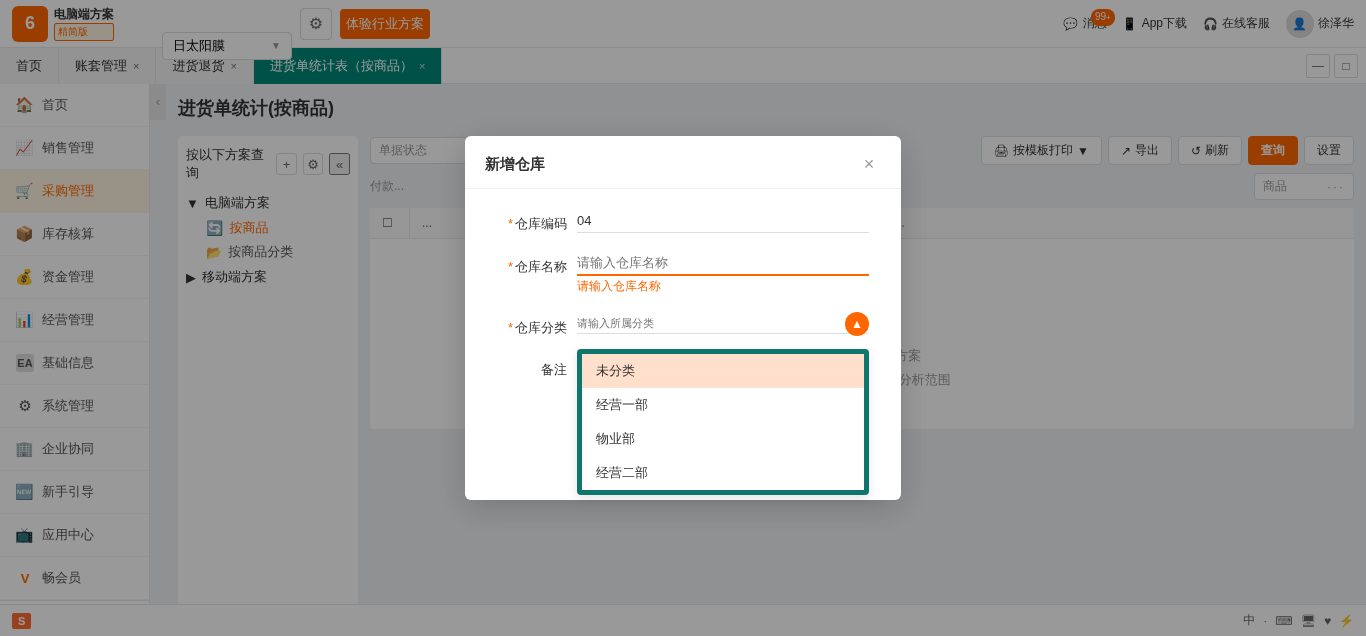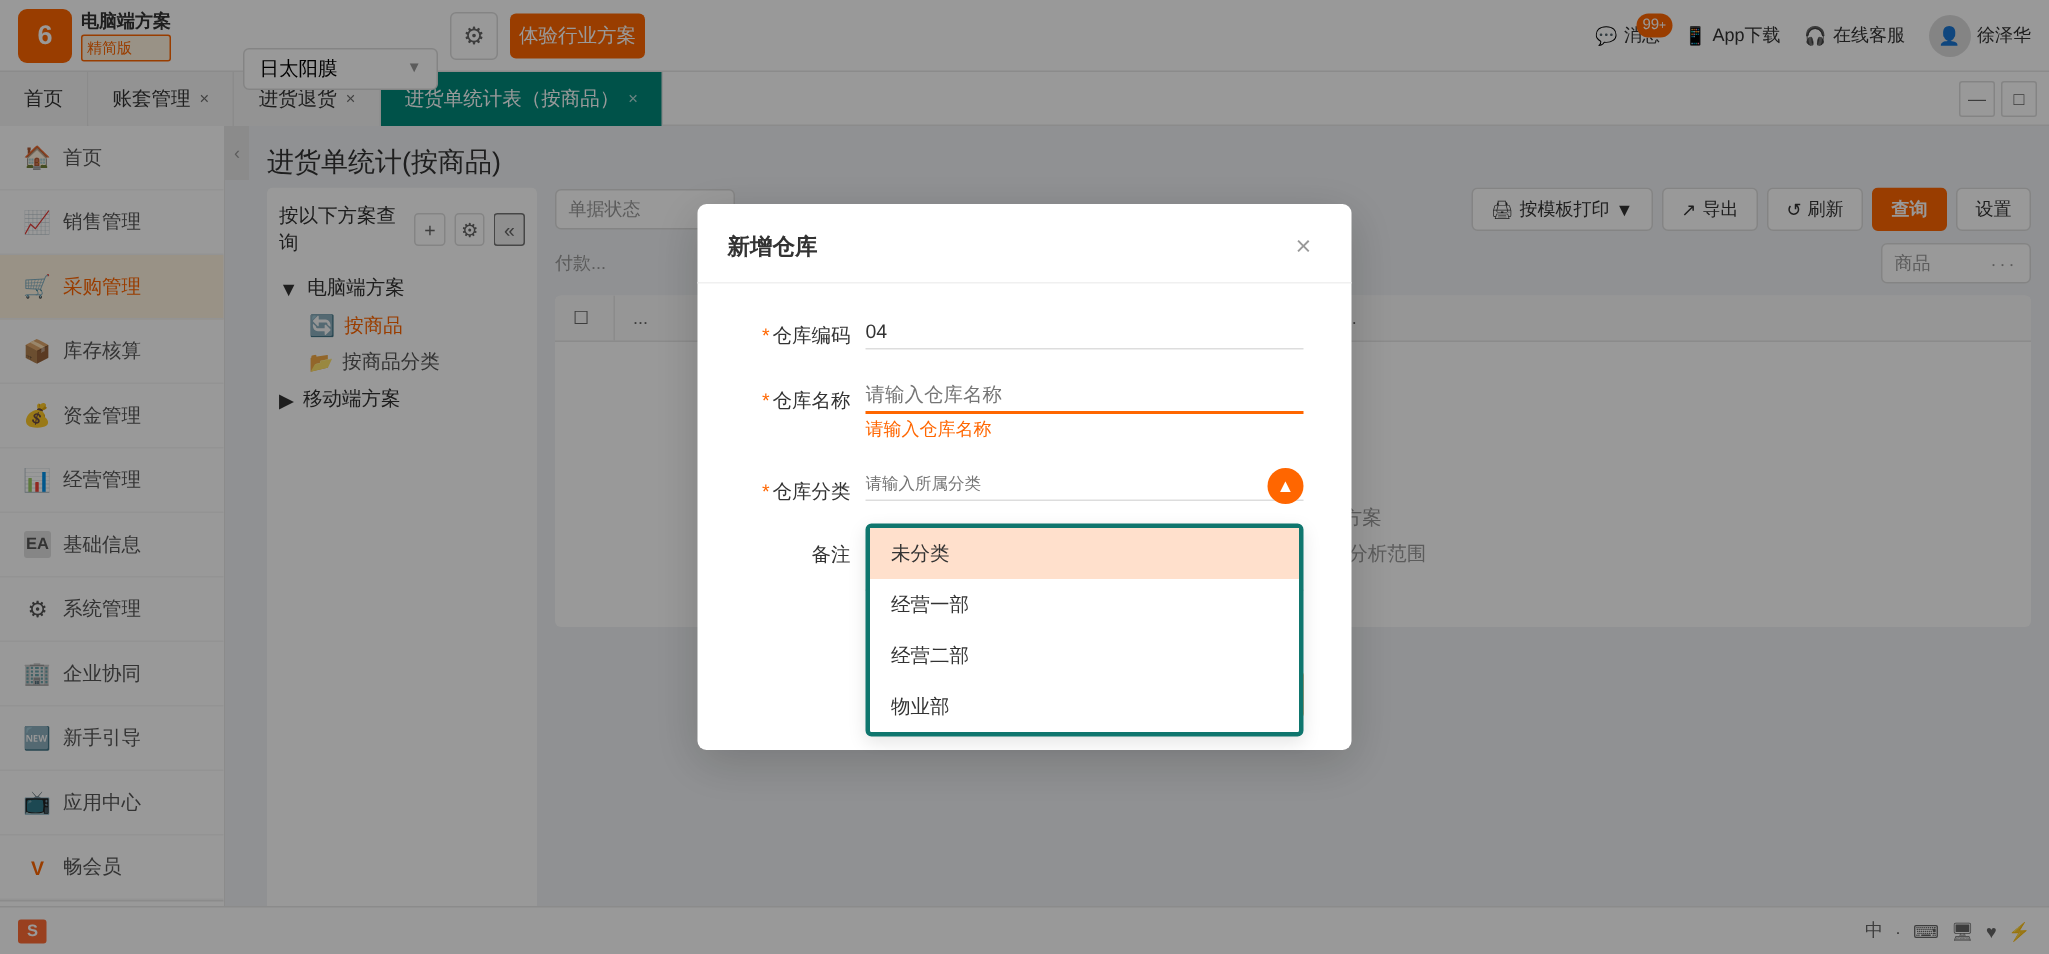--- a/index.html
+++ b/index.html
@@ -228,23 +228,23 @@
     .content-area {
       flex: 1;
       display: flex;
       flex-direction: column;
       background: #f0f2f5;
       padding: 12px;
       overflow: hidden;
     }
     .page-title {
       font-size: 18px;
-      font-weight: normal;
-      color: #333;
-      margin-bottom: 5px;
+      font-weight: bold;
+      color: #333;
+      margin-bottom: 16px;
     }
     .filter-icon-btn {
       width: 22px; height: 22px;
       border: 1px solid #ddd;
       border-radius: 3px;
       background: #fff;
       display: flex; align-items: center; justify-content: center;
       cursor: pointer;
       font-size: 13px;
       color: #666;
@@ -444,21 +444,21 @@
       color: #fff;
       font-size: 12px;
       cursor: pointer;
     }
     .dropdown-list {
       position: absolute;
       top: 36px;
       left: 0;
       right: 0;
       background: #fff;
-      border: 3px solid #0f766e;
+      border: 5px solid #0f766e;
       border-radius: 4px;
       box-shadow: 0 4px 12px rgba(0,0,0,0.1);
       z-index: 300;
       min-width: 260px;
     }
     .dropdown-item {
       padding: 8px 14px;
       cursor: pointer;
       font-size: 13px;
       color: #333;
@@ -789,22 +789,22 @@
         <label class="form-label required">仓库分类</label>
         <div class="form-select-wrapper">
           <input class="form-select-input" type="text" placeholder="请输入所属分类" style="">
           <div class="select-arrow">
             <span>▲</span>
           </div>
           
           <div class="dropdown-list">
             <div class="dropdown-item selected">未分类</div>
             <div class="dropdown-item">经营一部</div>
+            <div class="dropdown-item">物业部</div>
             <div class="dropdown-item">经营二部</div>
-            <div class="dropdown-item">物业部</div>
           </div>
         </div>
       </div>
 
       <div class="form-row">
         <label class="form-label">备注</label>
         <textarea class="form-textarea" rows="2" style=""></textarea>
       </div>
 
     </div>

